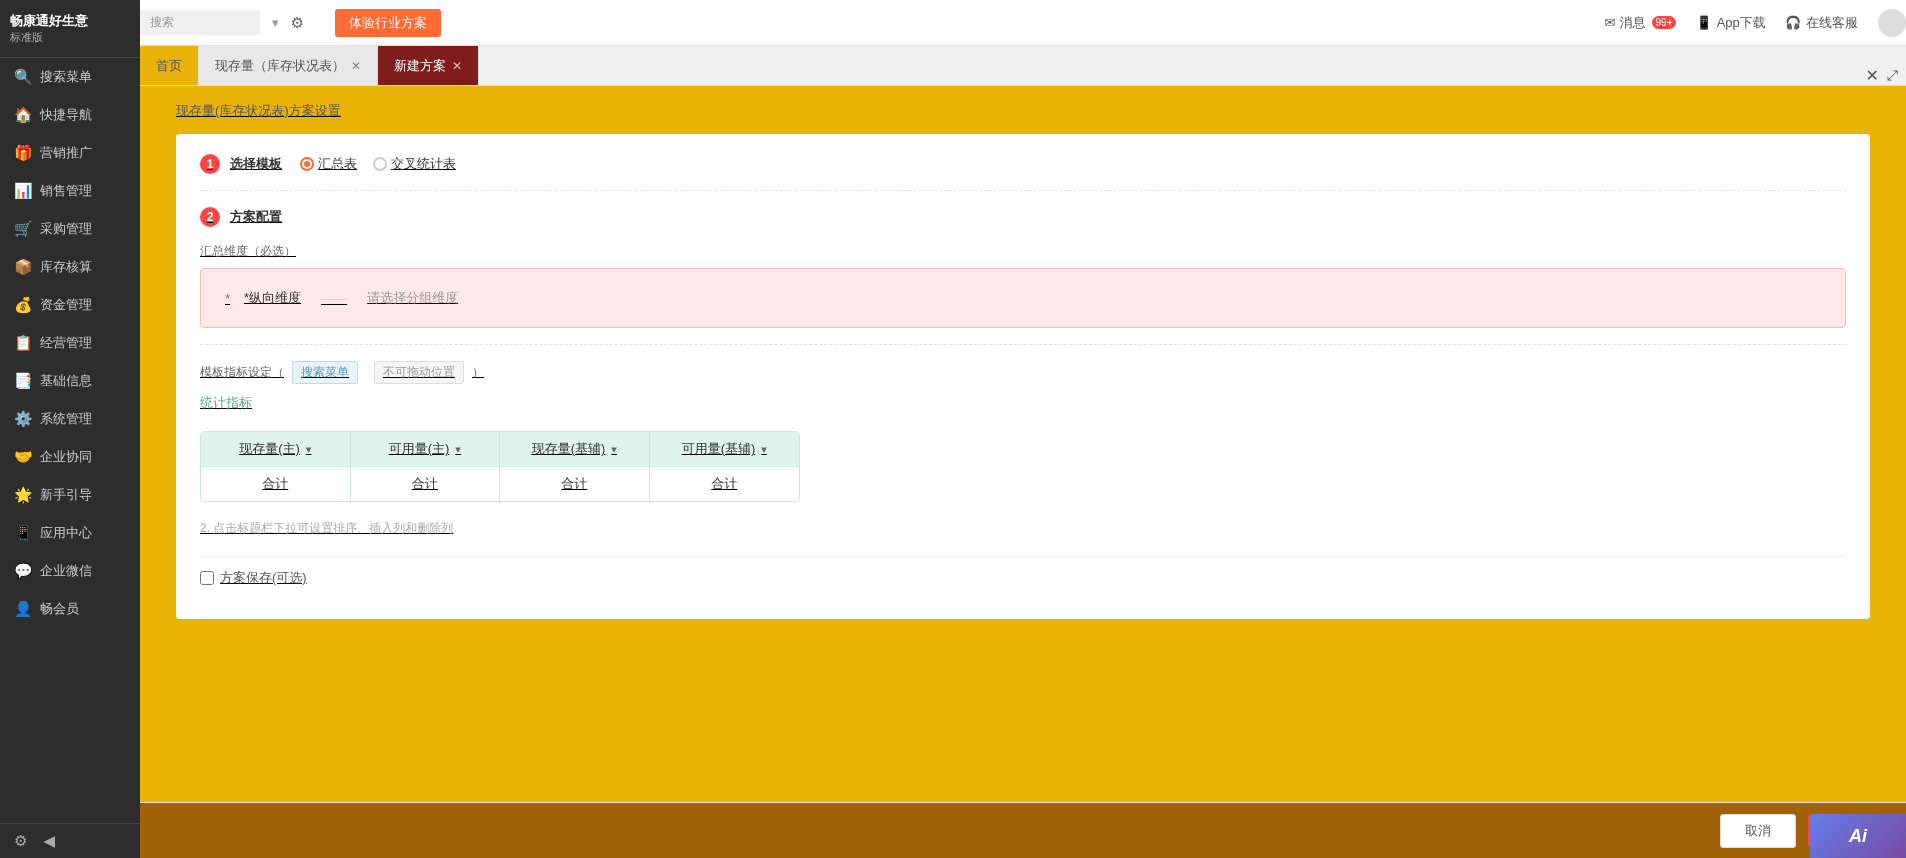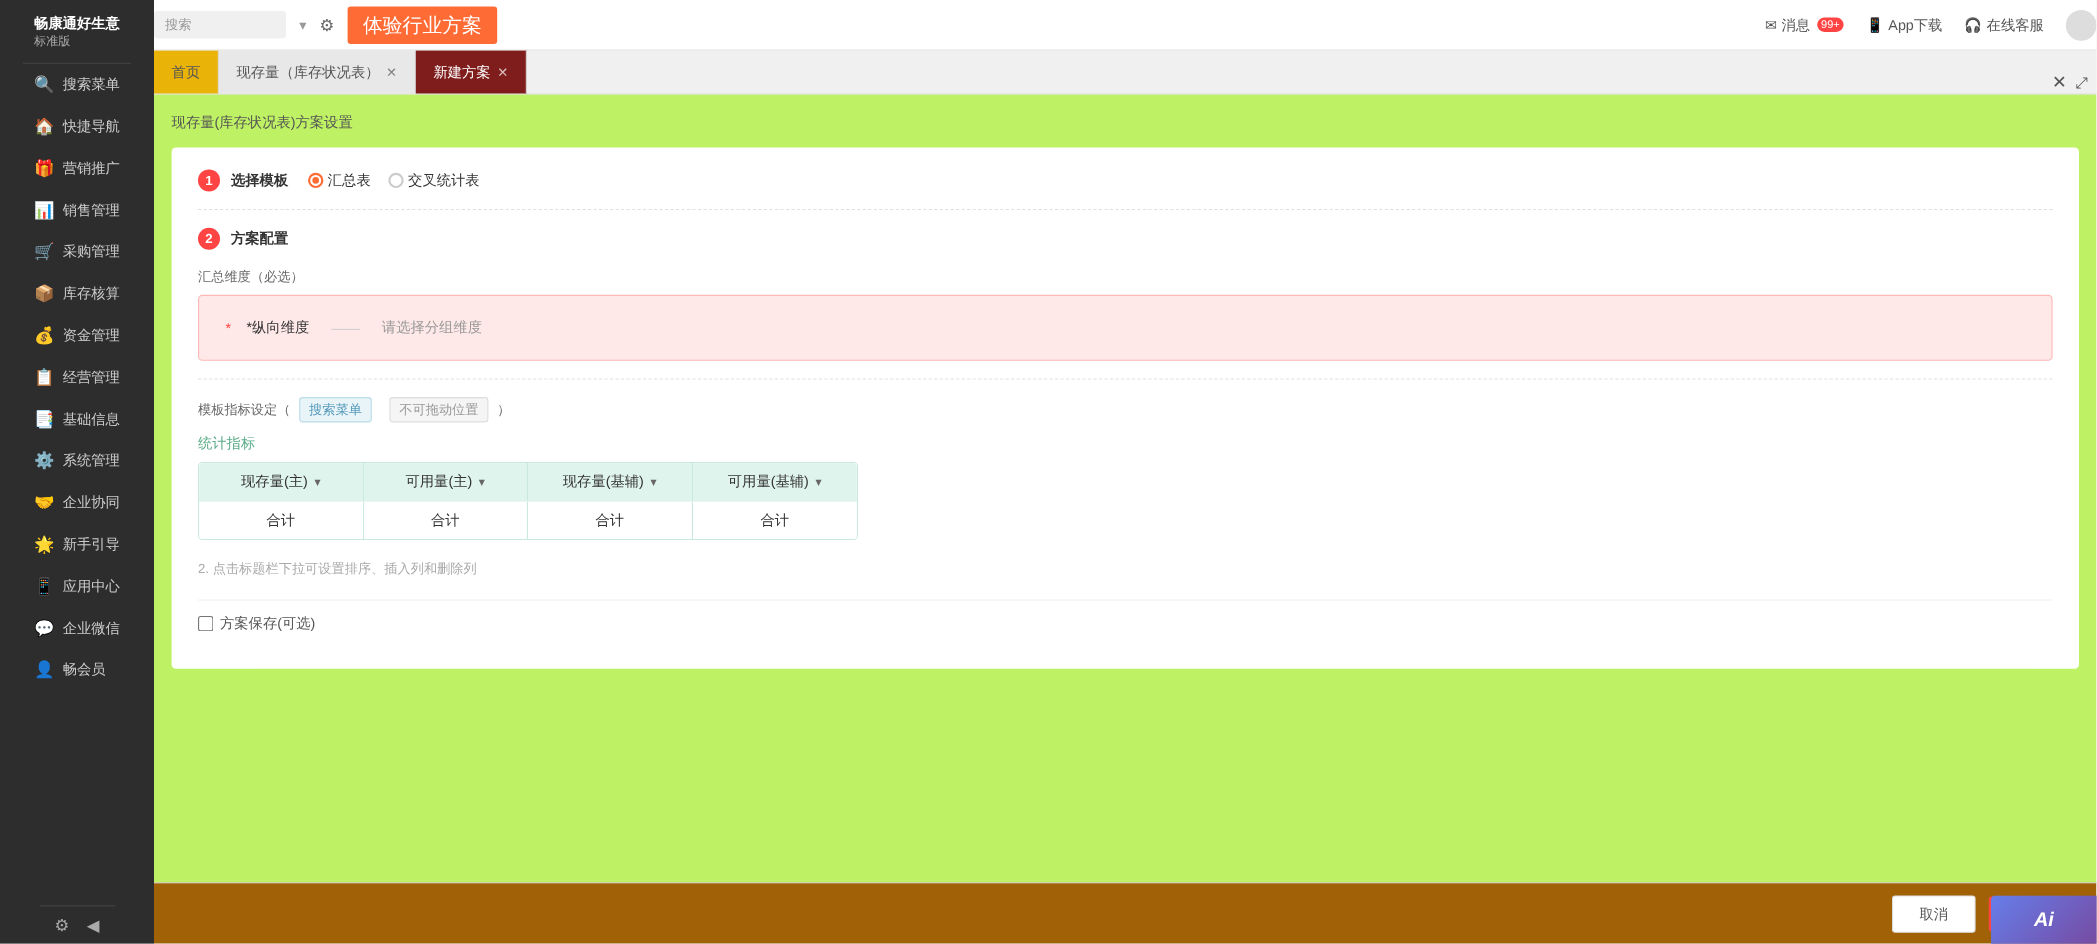--- a/index.html
+++ b/index.html
@@ -7,21 +7,20 @@
 
     
     .sidebar {
       width: 140px;
       background: #2d2d2d;
       color: #ccc;
       display: flex;
       flex-direction: column;
       flex-shrink: 0;
       height: 100%;
-      align-items: center;
     }
     .sidebar-logo {
       padding: 12px 10px;
       border-bottom: 1px solid #444;
     }
     .sidebar-logo .logo-title {
       color: #fff;
       font-size: 13px;
       font-weight: bold;
       line-height: 1.4;
@@ -84,22 +83,23 @@
       width: 120px;
     }
     .topbar-arrow { color: #999; cursor: pointer; }
     .topbar-gear { color: #666; cursor: pointer; font-size: 15px; }
     .topbar-trial {
       background: #ff6b35;
       color: #fff;
       border: none;
       border-radius: 3px;
       padding: 5px 14px;
-      font-size: 18px;
-      cursor: pointer;
+      font-size: 13px;
+      cursor: pointer;
+      margin-left: 19px;
     }
     .topbar-right {
       margin-left: auto;
       display: flex;
       align-items: center;
       gap: 20px;
       color: #555;
       font-size: 13px;
     }
     .topbar-right-item {
@@ -157,23 +157,24 @@
       color: inherit;
       opacity: 0.7;
       cursor: pointer;
     }
     .tab.active .tab-close { color: #fff; }
 
     
     .content {
       flex: 1;
       overflow-y: auto;
-      padding: 16px 16px;
-      background: #bef264;
+      padding: 16px 36px;
+      background: #eab308;
       position: relative;
+      text-decoration: underline;
     }
     .content::-webkit-scrollbar { width: 6px; }
     .content::-webkit-scrollbar-thumb { background: #ccc; }
 
     
     .page-title {
       font-size: 13px;
       color: #555;
       margin-bottom: 14px;
     }
@@ -297,21 +298,21 @@
       border-radius: 3px;
       padding: 2px 8px;
       font-size: 12px;
       color: #999;
     }
 
     
     .stats-section-label {
       font-size: 13px;
       color: #5aaa88;
-      margin-bottom: 8px;
+      margin-bottom: 19px;
       font-weight: 500;
     }
     .stats-table {
       border: 1px solid #c8e8e0;
       border-radius: 4px;
       overflow: hidden;
       width: 600px;
     }
     .stats-table-header {
       display: grid;

